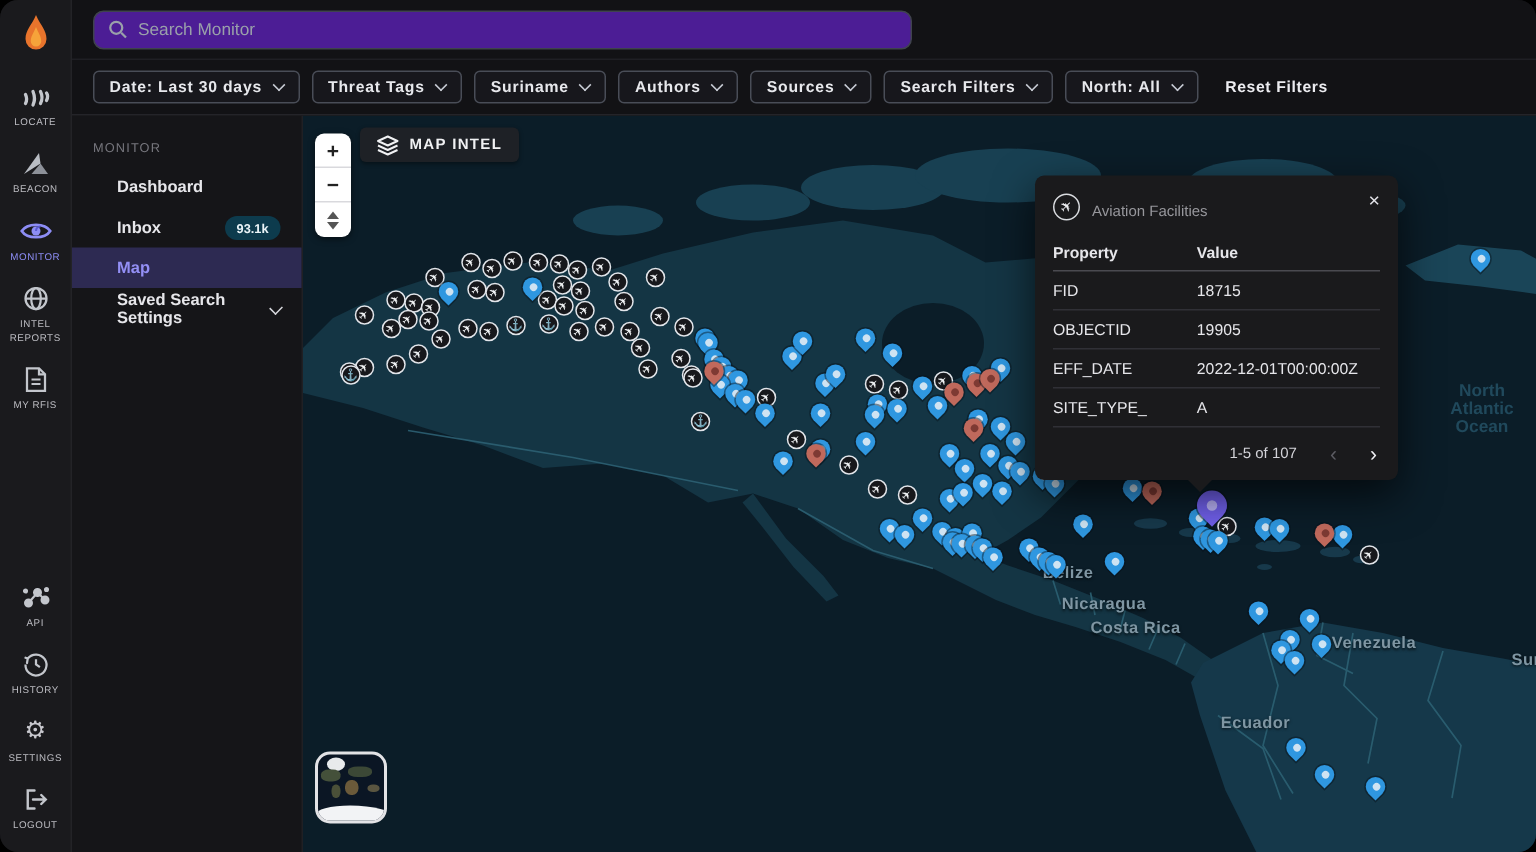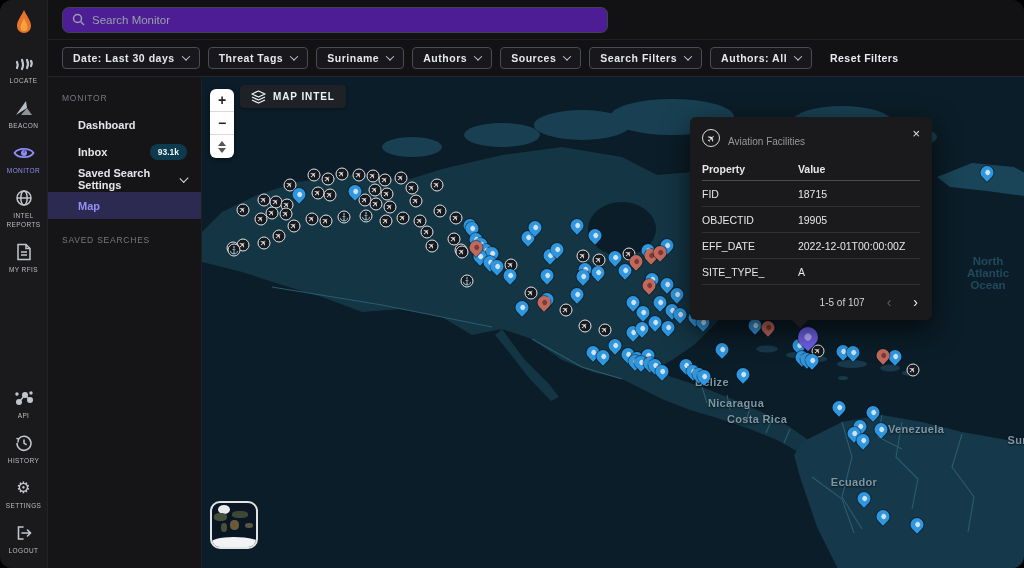--- a/index.html
+++ b/index.html
@@ -244,44 +244,43 @@
       </div>
     <div class="chip">
         <span>Sources</span>
         <i class="chev"></i>
       </div>
     <div class="chip">
         <span>Search Filters</span>
         <i class="chev"></i>
       </div>
     <div class="chip">
-        <span>Authors: All</span>
+        <span>North: All</span>
         <i class="chev"></i>
       </div>
     <span class="reset">Reset Filters</span>
 
   </div>
 
   <div id="sidebar">
     <div class="sb-section">MONITOR</div>
     <div class="sb-item">
         <span>Dashboard</span>
       </div>
     <div class="sb-item">
         <span>Inbox</span>
         <span class="sb-badge">93.1k</span>
       </div>
+    <div class="sb-item active">
+        <span>Map</span>
+      </div>
     <div class="sb-item">
         <span>Saved Search Settings</span>
         <i class="sb-chev"></i>
       </div>
-    <div class="sb-item active">
-        <span>Map</span>
-      </div>
-    <div class="sb-section">SAVED SEARCHES</div>
   </div>
 
   <div id="map">
     <svg id="landsvg" width="822" height="491" viewBox="0 0 822 491">
 
       <g fill="#1d4c60" opacity="0.75">
         <ellipse cx="300" cy="58" rx="38" ry="12"></ellipse>
         <ellipse cx="380" cy="48" rx="48" ry="15"></ellipse>
         <ellipse cx="470" cy="40" rx="62" ry="18"></ellipse>
         <ellipse cx="560" cy="55" rx="42" ry="14"></ellipse>
@@ -749,21 +748,21 @@
         <div class="pin pin-red" style="left: 681px; top: 285px;">
           <i></i>
         </div>
         <div class="pin pin-purple" style="left: 606px; top: 270px;">
           <i></i>
         </div>
         <div class="map-label" style="left: 510px; top: 305px;">Belize</div>
         <div class="map-label" style="left: 534px; top: 326px;">Nicaragua</div>
         <div class="map-label" style="left: 555px; top: 342px;">Costa Rica</div>
         <div class="map-label" style="left: 714px; top: 352px;">Venezuela</div>
-        <div class="map-label" style="left: 652px; top: 405px;">Ecuador</div>
+        <div class="map-label" style="left: 635px; top: 405px;">Ecuador</div>
         <div class="map-label" style="left: 832px; top: 363px;">Suriname</div>
         <div class="ocean-label" style="left: 786px; top: 178px;">North Atlantic
 Ocean</div>
       </div>
 
     <div id="zoomctl">
       <div class="zbtn">+</div>
       <div class="zbtn">−</div>
       <div class="zbtn">
           <span class="tilt">

